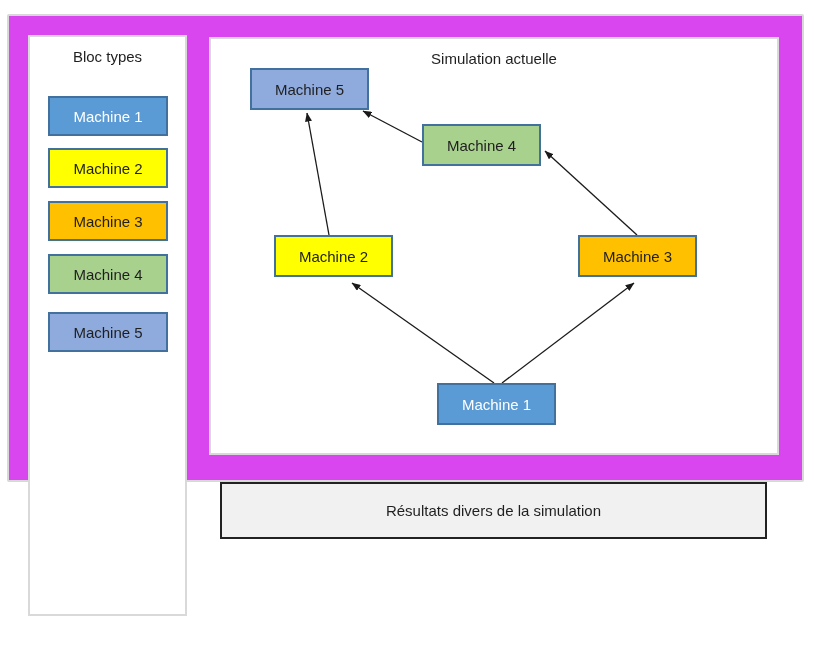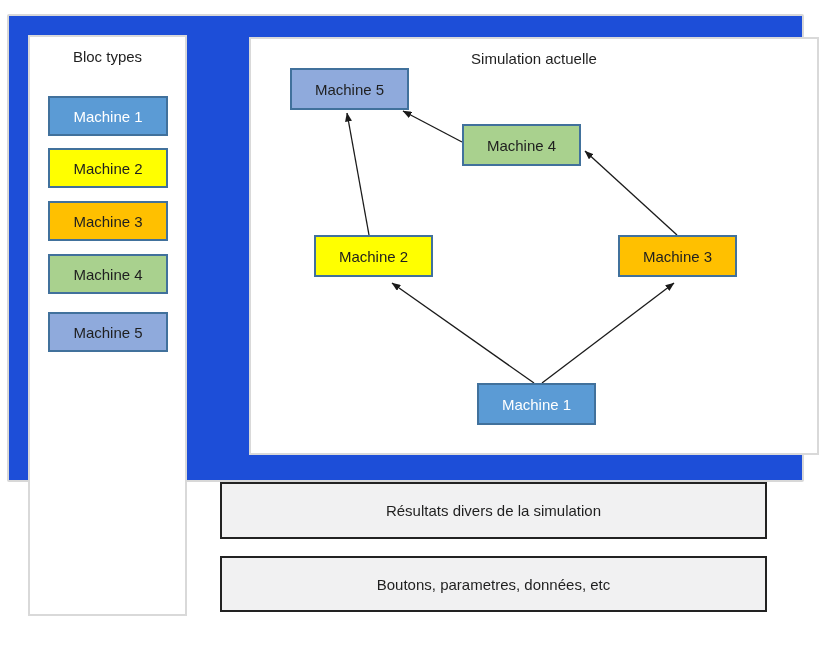--- a/index.html
+++ b/index.html
@@ -9,21 +9,21 @@
     width: 821px; height: 656px;
     background: #ffffff;
     font-family: "Liberation Sans", sans-serif;
     color: #1f1f1f;
     overflow: hidden;
   }
   .outer-panel {
     position: absolute;
     left: 7px; top: 14px;
     width: 797px; height: 468px;
-    background: #1d4ed8;
+    background: #d946ef;
     border: 2px solid #d8d8d8;
     border-radius: 2px;
   }
   .sidebar {
     position: absolute;
     left: 19px; top: 19px;
     width: 159px; height: 581px;
     background: #ffffff;
     border: 2px solid #d9d9d9;
   }
@@ -43,21 +43,20 @@
     justify-content: center;
     font-size: 15px;
     cursor: pointer;
   }
   .canvas {
     position: absolute;
     left: 200px; top: 21px;
     width: 570px; height: 418px;
     background: #ffffff;
     border: 2px solid #d9d9d9;
-    margin-left: 40px;
   }
   .canvas svg.wires {
     position: absolute;
     left: 0; top: 0;
     width: 566px; height: 414px;
   }
   .node {
     position: absolute;
     width: 119px; height: 42px;
     border: 2px solid #41719C;
@@ -120,18 +119,15 @@
           <div class="node" style="left: 63px; top: 196px; width: 119px; height: 42px; background: rgb(255, 255, 0); border-color: rgb(65, 113, 156); color: rgb(31, 31, 31);">Machine 2</div>
           <div class="node" style="left: 367px; top: 196px; width: 119px; height: 42px; background: rgb(255, 192, 0); border-color: rgb(65, 113, 156); color: rgb(31, 31, 31);">Machine 3</div>
           <div class="node" style="left: 226px; top: 344px; width: 119px; height: 42px; background: rgb(91, 155, 213); border-color: rgb(65, 113, 156); color: rgb(255, 255, 255);">Machine 1</div>
         </div>
     </section>
 
     <div class="placeholder-bar bar-results">
       <div class="bar-label">Résultats divers de la simulation</div>
     </div>
 
-    <div class="placeholder-bar bar-controls">
-      <div class="bar-label">Boutons, parametres, données, etc</div>
-    </div>
 
   </div>
 </div>
 
 </body></html>

